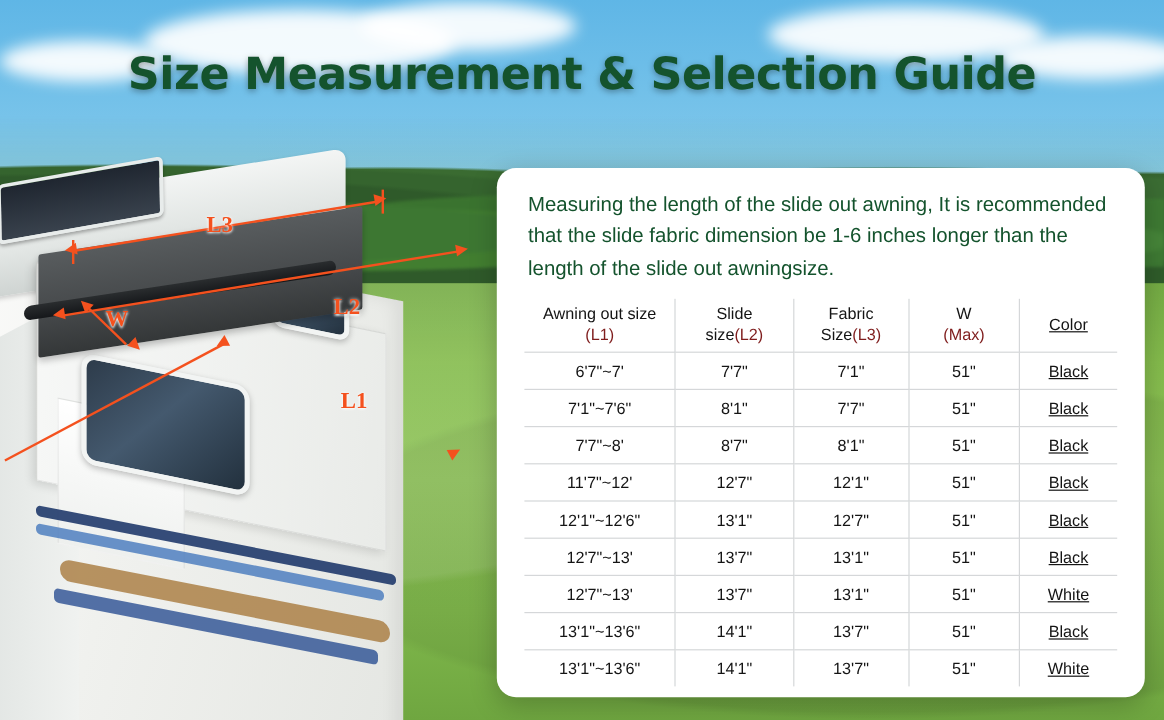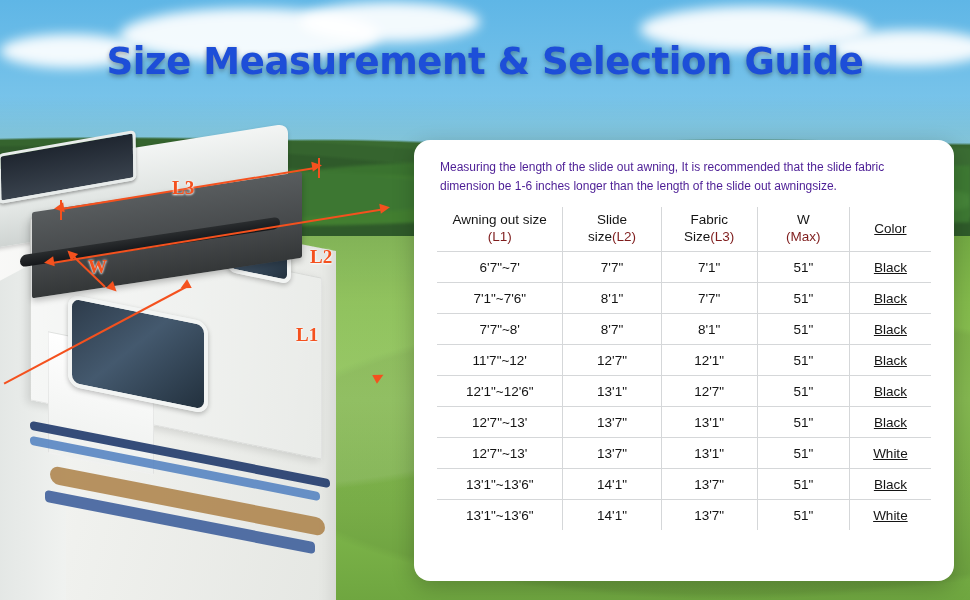--- a/index.html
+++ b/index.html
@@ -210,41 +210,41 @@
   }
 
   
   .title {
     position: absolute;
     left: 0; top: 40px;
     width: 970px;
     text-align: center;
     font-size: 37px;
     font-weight: bold;
-    color: #1d4ed8;
+    color: #14532d;
     letter-spacing: -0.4px;
     text-shadow: 0 2px 5px rgba(0,0,0,0.35);
     font-family: "DejaVu Sans", sans-serif;
   }
 
   
   .card {
     position: absolute;
     left: 414px; top: 140px;
     width: 540px; height: 441px;
     background: #ffffff;
     border-radius: 16px;
     box-shadow: 0 6px 22px rgba(0,0,0,0.22);
     overflow: hidden;
   }
   .card-note {
     padding: 18px 22px 10px 26px;
-    font-size: 12px;
+    font-size: 17px;
     line-height: 1.55;
-    color: #4c1d95;
+    color: #14532d;
   }
   table.spec {
     width: 494px;
     margin: 2px auto 0 auto;
     border-collapse: collapse;
     font-size: 13.5px;
     color: #141414;
   }
   table.spec th, table.spec td {
     border: 1px solid #d5d7d9;
@@ -314,35 +314,35 @@
     <div class="arrow-head" style="left:312px; top:161px; border-width:5px 0 5px 10px; border-color:transparent transparent transparent #f4511e; transform: rotate(-9.2deg);"></div>
     <div class="tick" style="left:60px; top:200px; height:20px;"></div>
     <div class="tick" style="left:318px; top:158px; height:20px;"></div>
     <div class="meas-label" style="left:172px; top:177px;">L3</div>
   </div>
 
   <div>
     <div class="arrow-line" style="left:52px; top:262px; width:336px; transform: rotate(-9.2deg);"></div>
     <div class="arrow-head" style="left:44px; top:257px; border-width:5px 10px 5px 0; border-color:transparent #f4511e transparent transparent; transform: rotate(-9.2deg);"></div>
     <div class="arrow-head" style="left:380px; top:203px; border-width:5px 0 5px 10px; border-color:transparent transparent transparent #f4511e; transform: rotate(-9.2deg);"></div>
-    <div class="meas-label" style="left:278px; top:246px;margin-left:32px;">L2</div>
+    <div class="meas-label" style="left:278px; top:246px;">L2</div>
   </div>
 
   <div>
     <div class="arrow-line" style="left:72px; top:254px; width:46px; transform: rotate(44deg);"></div>
     <div class="arrow-head" style="left:66px; top:249px; border-width:5px 10px 5px 0; border-color:transparent #f4511e transparent transparent; transform: rotate(44deg);"></div>
     <div class="arrow-head" style="left:108px; top:283px; border-width:5px 0 5px 10px; border-color:transparent transparent transparent #f4511e; transform: rotate(44deg);"></div>
     <div class="meas-label" style="left:88px; top:256px;">W</div>
   </div>
 
   <div>
     <div class="arrow-line" style="left:186px; top:286px; width:206px; transform: rotate(152deg);"></div>
     <div class="arrow-head" style="left:180px; top:281px; border-width:5px 0 5px 10px; border-color:transparent transparent transparent #f4511e; transform: rotate(152deg);"></div>
     <div class="arrow-head" style="left:374px; top:372px; border-width:5px 10px 5px 0; border-color:transparent #f4511e transparent transparent; transform: rotate(152deg);"></div>
-    <div class="meas-label" style="left:284px; top:324px;margin-left:12px;">L1</div>
+    <div class="meas-label" style="left:284px; top:324px;">L1</div>
   </div>
 
   <div class="title">Size Measurement &amp; Selection Guide</div>
 
   <div class="card">
     <div class="card-note">Measuring the length of the slide out awning, It is recommended that the slide fabric dimension be 1-6 inches longer than the length of the slide out awningsize.</div>
 
     <table class="spec">
       <thead>
         <tr>

